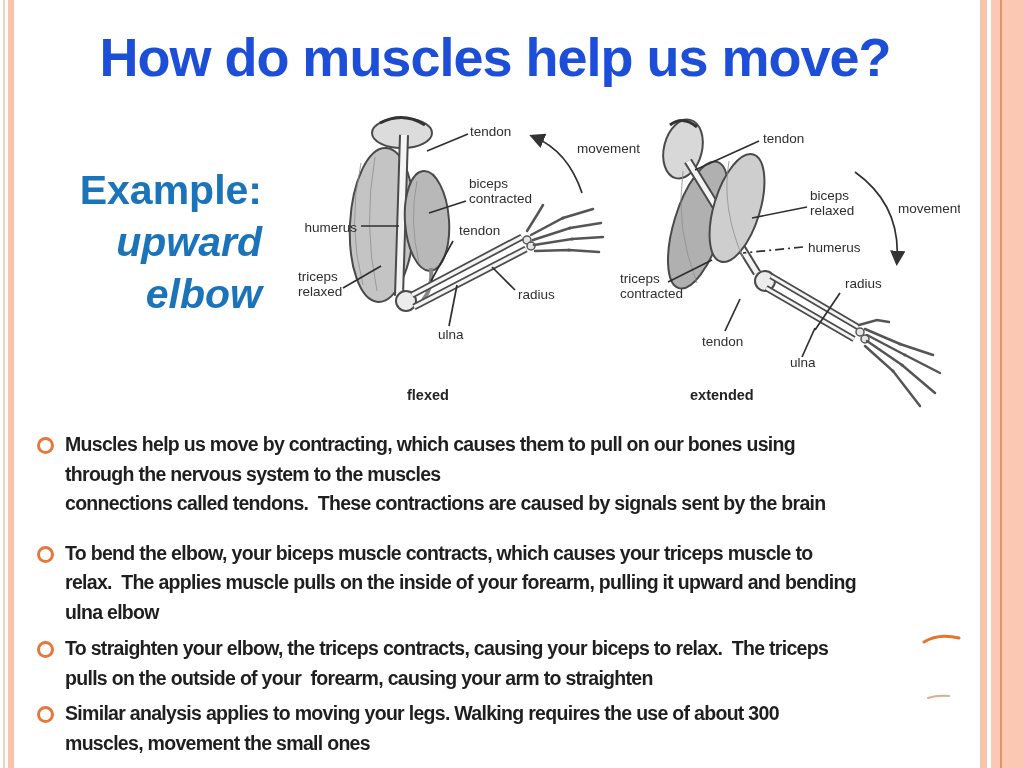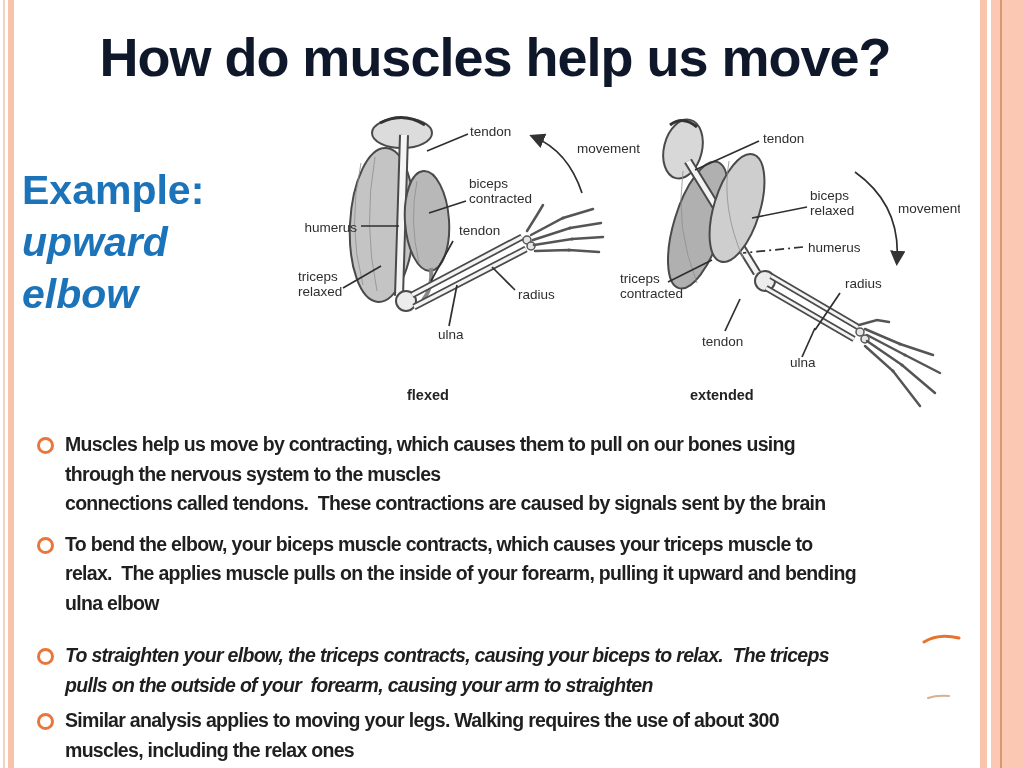--- a/index.html
+++ b/index.html
@@ -7,31 +7,31 @@
          font-family:"Liberation Sans",sans-serif;}
   
   .vstripe{position:absolute;top:0;bottom:0;}
   .bl1{left:3px;width:2px;background:#f3d0c2;}
   .bl2{left:8px;width:6px;background:#f9c2ab;}
   .br1{left:980px;width:7px;background:#f9c3ac;}
   .br2{left:991px;width:33px;background:#fac8b3;}
   .br2-line{position:absolute;top:0;bottom:0;left:9px;width:2px;background:#db9870;}
   
   .title{position:absolute;top:26px;left:10px;right:44px;text-align:center;
-         font-size:54px;font-weight:bold;letter-spacing:-1px;color:#0f172a;}
-  
-  .example{position:absolute;left:22px;top:164px;width:240px;text-align:left;
+         font-size:54px;font-weight:bold;letter-spacing:-1px;color:#1d4ed8;}
+  
+  .example{position:absolute;left:22px;top:164px;width:240px;text-align:right;
            color:#1b73b9;font-size:41px;font-weight:bold;line-height:52px;}
   .example .it{font-style:italic;}
   
   .bullets{position:absolute;left:36px;top:430px;right:18px;}
   .bullet{position:relative;padding-left:29px;}
-  .bullet:nth-child(1){margin-bottom:11px;}
-  .bullet:nth-child(2){margin-bottom:23px;}
-  .bullet:nth-child(3){margin-bottom:6px;font-style:italic;}
+  .bullet:nth-child(1){margin-bottom:20px;}
+  .bullet:nth-child(2){margin-bottom:7px;}
+  .bullet:nth-child(3){margin-bottom:6px;}
   .ring{position:absolute;left:1px;top:7px;width:11px;height:11px;border:3px solid #e8773c;
         border-radius:50%;background:transparent;}
   .b-line{white-space:pre;font-weight:bold;font-size:19.5px;line-height:29.5px;
           letter-spacing:-0.7px;color:#1f1f1f;}
   
   .diagram{position:absolute;left:285px;top:113px;width:675px;height:302px;}
   .diagram text{font-family:"Liberation Sans",sans-serif;font-size:13.5px;fill:#2e2e2e;}
   .diagram text.cap{font-weight:bold;font-size:14.5px;fill:#222;}
   .ptr{stroke:#2f2f2f;stroke-width:1.7;fill:none;}
   .bone-d{stroke:#4a4a4a;fill:none;}
@@ -204,21 +204,21 @@
       <div class="b-line">ulna elbow</div>
     </div>
     <div class="bullet">
       <span class="ring"></span>
       <div class="b-line">To straighten your elbow, the triceps contracts, causing your biceps to relax.  The triceps</div>
       <div class="b-line">pulls on the outside of your  forearm, causing your arm to straighten</div>
     </div>
     <div class="bullet">
       <span class="ring"></span>
       <div class="b-line">Similar analysis applies to moving your legs. Walking requires the use of about 300</div>
-      <div class="b-line">muscles, including the relax ones</div>
+      <div class="b-line">muscles, movement the small ones</div>
     </div>
   </div>
 
   <svg class="mark1" width="40" height="16">
     <path d="M2,11 Q16,2 37,7" stroke="#e8732e" stroke-width="3" fill="none" stroke-linecap="round"></path>
   </svg>
   <svg class="mark2" width="24" height="8">
     <path d="M1,5 Q10,2 22,3" stroke="#d8b090" stroke-width="2" fill="none" stroke-linecap="round"></path>
   </svg>
 

